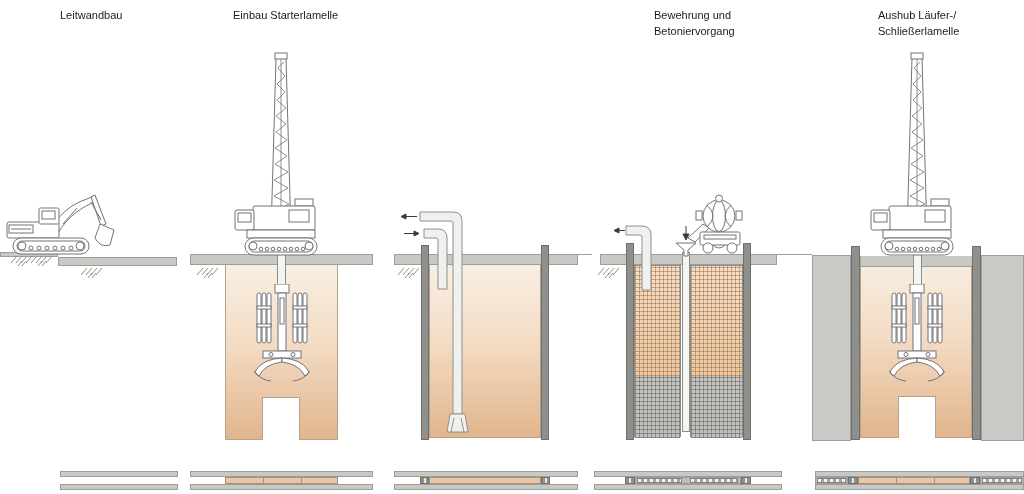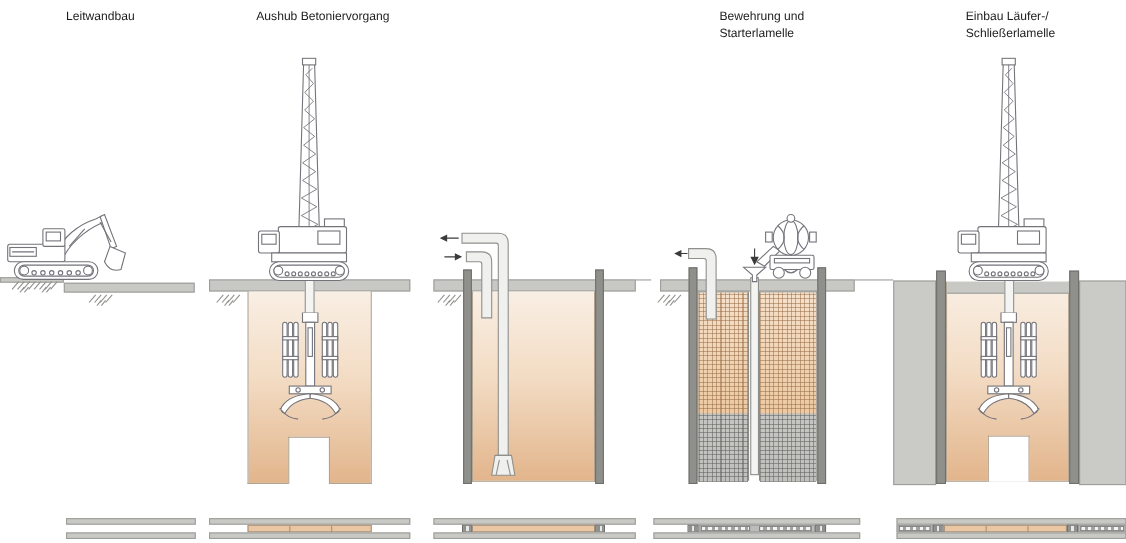--- a/index.html
+++ b/index.html
@@ -35,24 +35,24 @@
              border:1px solid #808085;}
   .hatch{position:absolute;width:24px;height:11px;}
   svg{display:block;}
 </style>
 </head>
 <body>
 
 <div class="stage">
 
   <div class="title" style="left:60px;top:7px;">Leitwandbau</div>
-  <div class="title" style="left:233px;top:7px;">Aushub Betoniervorgang</div>
+  <div class="title" style="left:233px;top:7px;">Einbau Starterlamelle</div>
   <div class="title" style="left:654px;top:7px;">Bewehrung und
-Starterlamelle</div>
-  <div class="title" style="left:878px;top:7px;">Einbau Läufer-/
+Betoniervorgang</div>
+  <div class="title" style="left:878px;top:7px;">Aushub Läufer-/
 Schließerlamelle</div>
 
   <div class="abs" style="left:0;top:0;width:178px;height:494px;">
     <div class="abs band" style="left:0;top:252px;width:58px;height:5px;"></div>
     <div class="abs band" style="left:58px;top:257px;width:119px;height:9px;"></div>
     <div class="hatch" style="left:10px;top:255px;">
       <svg viewBox="0 0 24 11">
           <g stroke="#8f8f8c" stroke-width="1" fill="none">
             <line x1="1" y1="8" x2="7" y2="1"></line>
             <line x1="6" y1="8" x2="12" y2="1"></line>

